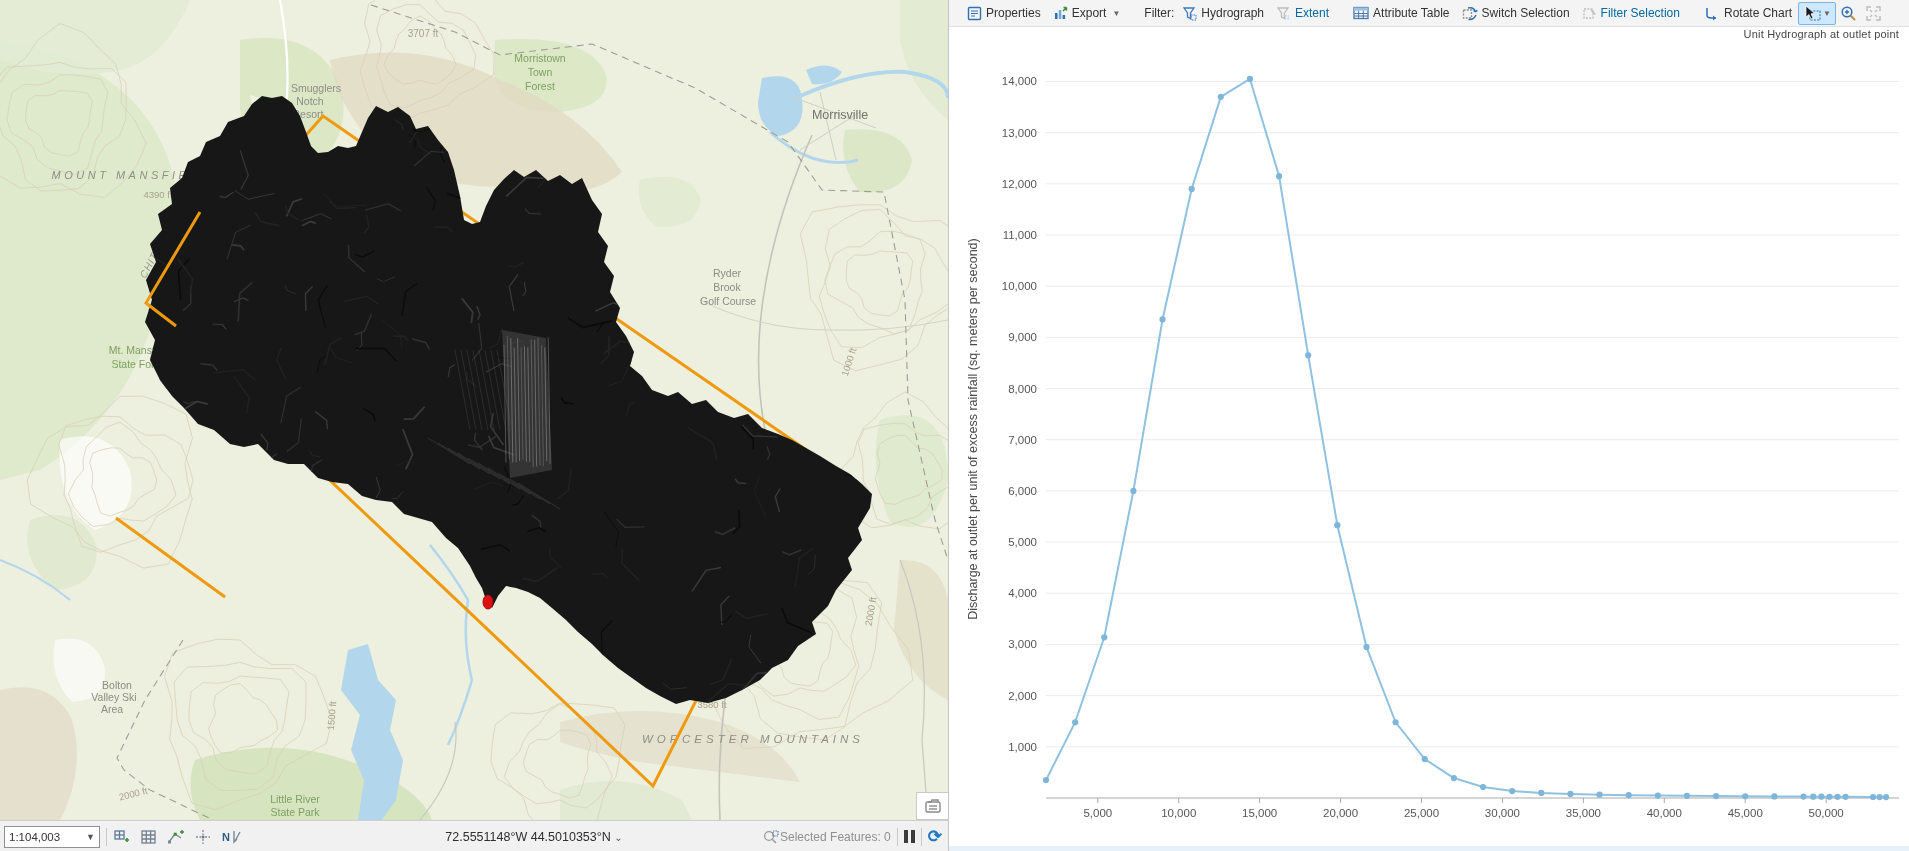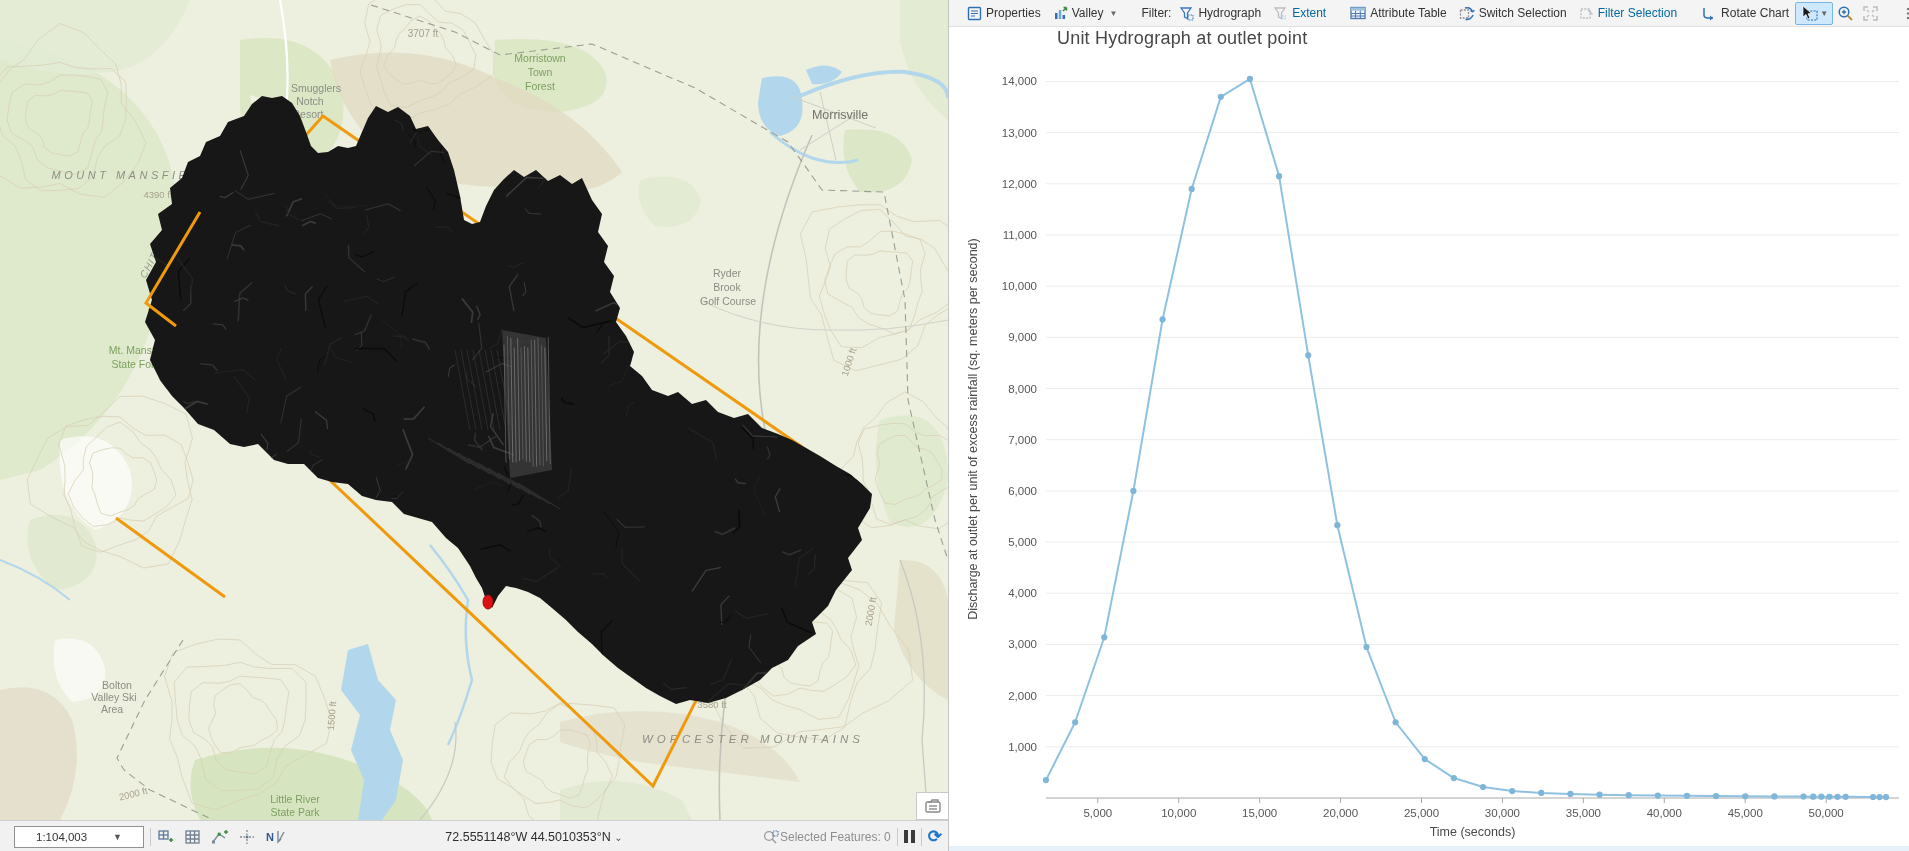--- a/index.html
+++ b/index.html
@@ -6,22 +6,22 @@
   .app{position:relative;width:1909px;height:851px;overflow:hidden;font-family:"Liberation Sans",sans-serif;
        background:#fff;user-select:none;}
   
   .map-panel{position:absolute;left:0;top:0;width:948px;height:851px;background:#edefdf;}
   .map-canvas{position:absolute;left:0;top:0;width:948px;height:820px;}
   .map-float-icon{position:absolute;left:916px;top:792px;width:32px;height:26px;background:#fff;
      border:1px solid #c9c9c9;display:flex;align-items:center;justify-content:center;}
   
   .map-statusbar{position:absolute;left:0;top:820px;width:948px;height:31px;background:#f1f1f1;
      border-top:1px solid #cfcfcf;display:flex;align-items:center;font-size:12px;color:#333;}
-  .scale-box{margin-left:14px;width:86px;height:20px;background:#fff;border:1px solid #919191;
-     display:flex;align-items:center;justify-content:space-between;padding:0 21px;font-size:11.5px;}
+  .scale-box{margin-left:4px;width:86px;height:20px;background:#fff;border:1px solid #919191;
+     display:flex;align-items:center;justify-content:space-between;padding:0 4px;font-size:11.5px;}
   .scale-caret{color:#555;font-size:9px;}
   .sb-sep{width:1px;height:18px;background:#c9c9c9;margin:0 6px;}
   .sb-icons{display:flex;align-items:center;gap:10px;color:#4c6c8c;}
   .sb-coords{position:absolute;left:384px;width:300px;text-align:center;font-size:12.5px;color:#2e2e2e;}
   .sb-right{position:absolute;right:6px;display:flex;align-items:center;color:#8f8f8f;}
   .pause-icon{display:flex;gap:3px;}
   .pause-icon i{display:block;width:4px;height:13px;background:#3b3b3b;}
   .refresh-icon{color:#1e78c8;font-size:17px;font-weight:bold;line-height:1;}
   
   .chart-panel{position:absolute;left:948px;top:0;width:961px;height:851px;background:#fff;
@@ -30,22 +30,22 @@
      border-bottom:1px solid #e0e0e0;display:flex;align-items:center;font-size:12px;color:#333;
      padding-left:12px;box-sizing:border-box;}
   .tb-btn{display:flex;align-items:center;gap:4px;padding:3px 6px;border-radius:2px;white-space:nowrap;cursor:pointer;}
   .tb-btn.disabled{color:#0369a1;cursor:default;}
   .tb-label{font-weight:normal;padding:0 2px 0 6px;}
   .tb-sep{width:1px;height:19px;background:#d4d4d4;margin:0 6px;}
   .tb-caret{font-size:8px;color:#666;margin-left:2px;}
   .tb-tool{display:flex;align-items:center;padding:2px 4px;border-radius:2px;cursor:pointer;}
   .tb-tool.active{background:#cde8ff;border:1px solid #79b6e8;}
   .chart-body{position:absolute;left:0;top:27px;width:961px;height:824px;background:#fff;}
-  .chart-title{position:absolute;left:108px;top:1px;width:853px;text-align:left;
-     font-size:18px;color:#464646;letter-spacing:.2px;}
+  .chart-title{position:absolute;left:97px;top:1px;width:853px;text-align:right;
+     font-size:11px;color:#464646;letter-spacing:.2px;}
   .y-axis-title{position:absolute;left:-346px;top:395px;width:740px;text-align:center;
      transform:rotate(-90deg);font-size:12.5px;color:#4a4a4a;}
   .x-axis-title{position:absolute;left:97px;top:798px;width:853px;text-align:center;
      font-size:12.5px;color:#4a4a4a;}
   .chart-bottom-strip{position:absolute;left:0;bottom:0;width:100%;height:5px;background:#e7f1fa;}
   svg text{font-family:"Liberation Sans",sans-serif;}
 </style>
 </head>
 <body>
 
@@ -529,21 +529,21 @@
         </svg>
         <span>Properties</span>
       </div>
       <div class="tb-btn">
         <svg width="15" height="15" viewBox="0 0 15 15">
           <rect x="2" y="7" width="2.5" height="6" fill="#2f6fb4"></rect>
           <rect x="5.8" y="4" width="2.5" height="9" fill="#6fa8dc"></rect>
           <rect x="9.6" y="9" width="2.5" height="4" fill="#2f6fb4"></rect>
           <path d="M10,5 L13.5,1.5 M13.5,1.5 h-3 M13.5,1.5 v3" stroke="#3d8c3d" stroke-width="1.5" fill="none"></path>
         </svg>
-        <span>Valley</span>
+        <span>Export</span>
         <span class="tb-caret">▼</span>
       </div>
       <div class="tb-sep"></div>
       <span class="tb-label">Filter:</span>
       <div class="tb-btn">
         <svg width="15" height="15" viewBox="0 0 15 15">
           <path d="M2,2 H12 L8.5,7 V12.5 L5.5,11 V7 Z" fill="none" stroke="#3a78c2" stroke-width="1.3"></path>
           <rect x="9" y="9" width="5" height="5" fill="none" stroke="#3a78c2" stroke-width="1.1" stroke-dasharray="1.5 1"></rect>
         </svg>
         <span>Hydrograph</span>
@@ -704,17 +704,16 @@
           <circle cx="854.5028462998102" cy="769.618125" r="3.1" fill="#7eb6da"></circle>
           <circle cx="864.214421252372" cy="769.6693055555555" r="3.1" fill="#7eb6da"></circle>
           <circle cx="872.3074003795067" cy="769.7204861111111" r="3.1" fill="#7eb6da"></circle>
           <circle cx="880.4003795066415" cy="769.7716666666666" r="3.1" fill="#7eb6da"></circle>
           <circle cx="888.4933586337761" cy="769.8228472222222" r="3.1" fill="#7eb6da"></circle>
           <circle cx="896.5863377609109" cy="769.8740277777778" r="3.1" fill="#7eb6da"></circle>
           <circle cx="924.1024667931689" cy="769.9763888888889" r="3.1" fill="#7eb6da"></circle>
           <circle cx="930.5768500948766" cy="770.0275694444445" r="3.1" fill="#7eb6da"></circle>
           <circle cx="937.0512333965845" cy="770.0275694444445" r="3.1" fill="#7eb6da"></circle>
         </svg>
-      <div class="x-axis-title">Time (seconds)</div>
       <div class="chart-bottom-strip"></div>
     </div>
   </div>
 </div>
 
 </body></html>

